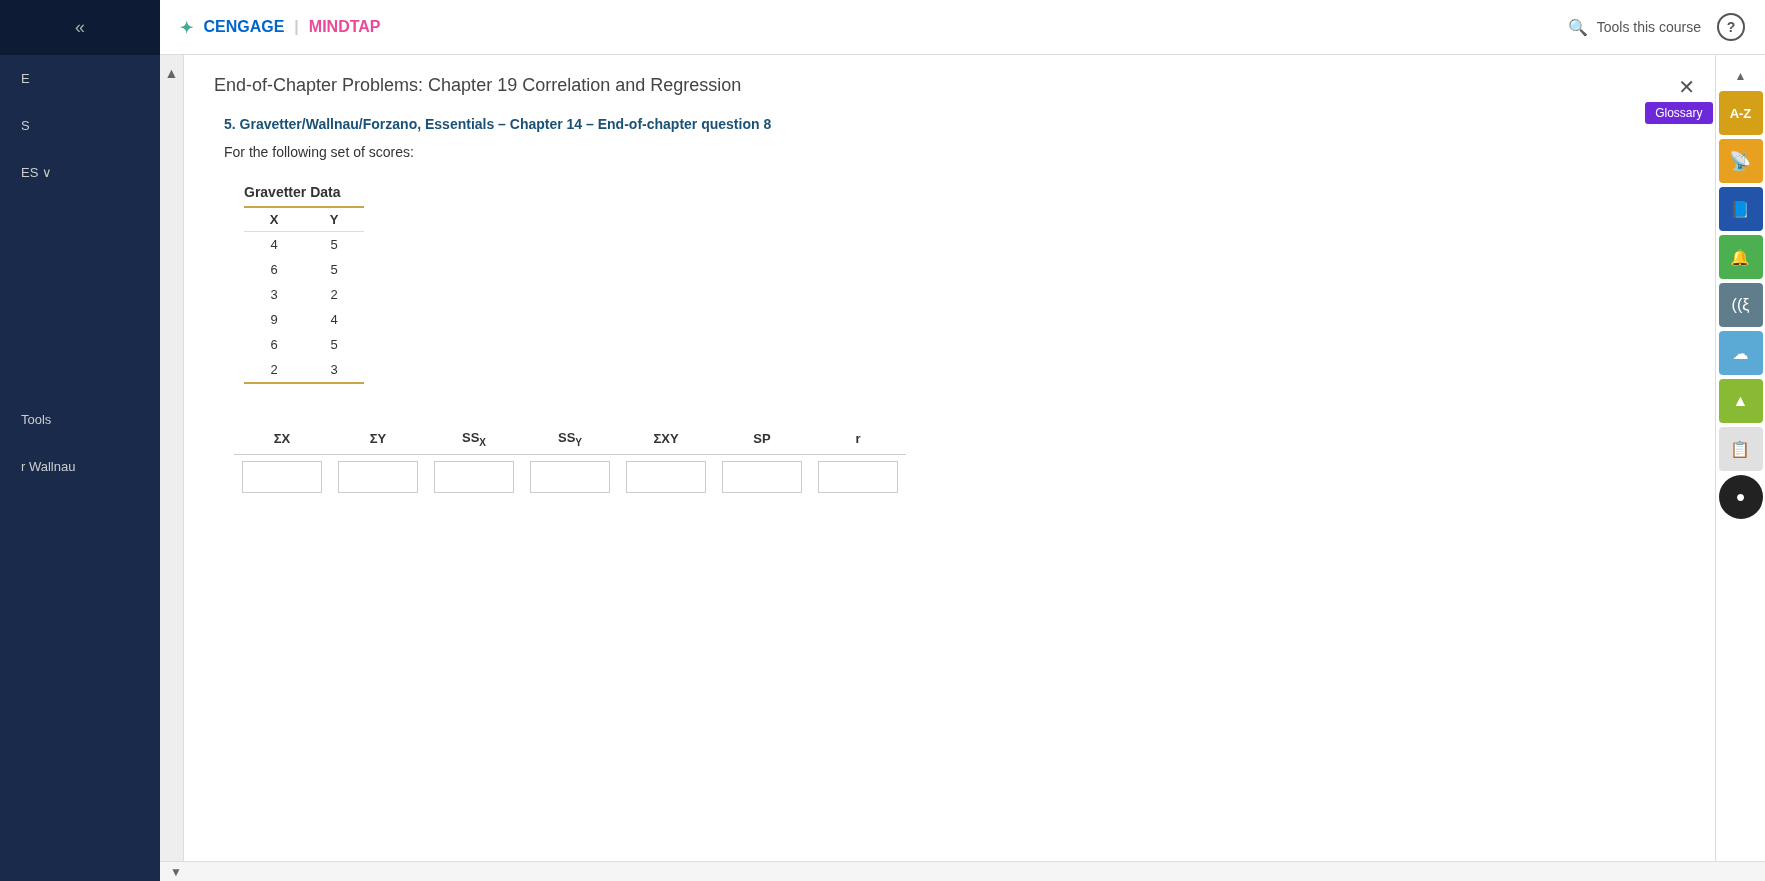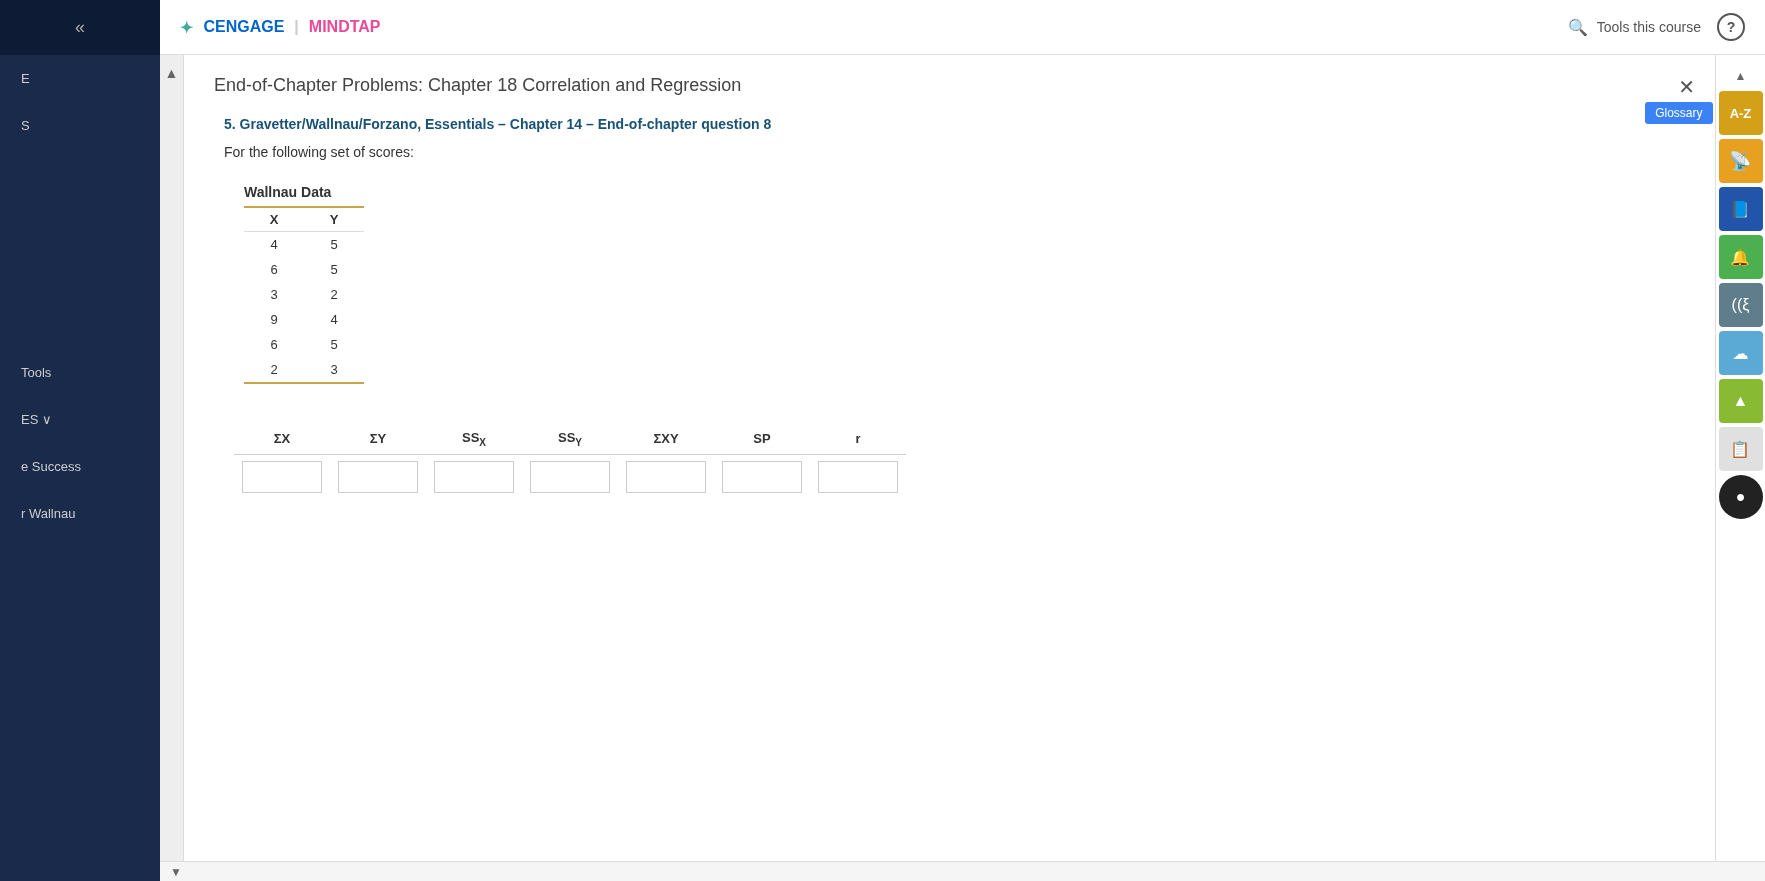--- a/index.html
+++ b/index.html
@@ -278,21 +278,21 @@
       color: #666;
       font-size: 12px;
       padding: 4px;
     }
 
     .glossary-tooltip {
       position: absolute;
       right: 50px;
       top: 50%;
       transform: translateY(-50%);
-      background: #3b82f6;
+      background: #6d28d9;
       color: white;
       padding: 4px 10px;
       font-size: 12px;
       border-radius: 3px;
       white-space: nowrap;
     }
 
     .btn-az {
       background: #d4a017;
       color: white;
@@ -417,23 +417,22 @@
 </head>
 <body>
 
 <div class="sidebar">
   <div class="sidebar-top">
     <span class="sidebar-collapse-btn">«</span>
   </div>
   <div class="sidebar-items">
     <div class="sidebar-item">E</div>
     <div class="sidebar-item">S</div>
+    <div class="sidebar-item">ES ∨</div>
     <div class="sidebar-item" style="margin-top: 200px;">Tools</div>
-    <div class="sidebar-item">ES ∨</div>
-    <div class="sidebar-item">e Success</div>
     <div class="sidebar-item">r Wallnau</div>
   </div>
 </div>
 
 <div class="main-wrapper">
 
   <div class="top-header">
     <div class="header-logo">
       <span style="color:#4a9; font-size:16px;">✦</span>
       <span class="logo-cengage">CENGAGE</span>
@@ -451,29 +450,29 @@
 
   <div class="content-area">
 
     <div class="left-nav-arrow">
       <span>▲</span>
     </div>
 
     <div class="main-content">
 
       <div style="position: relative;">
-        <div class="page-title">End-of-Chapter Problems: Chapter 18 Correlation and Regression</div>
+        <div class="page-title">End-of-Chapter Problems: Chapter 19 Correlation and Regression</div>
         <span class="close-btn" style="position:absolute; right:-10px; top:0;">✕</span>
       </div>
 
       <div class="question-header">5. Gravetter/Wallnau/Forzano, Essentials – Chapter 14 – End-of-chapter question 8</div>
       <div class="question-text">For the following set of scores:</div>
 
       <div class="table-wrapper">
-        <div class="table-title">Wallnau Data</div>
+        <div class="table-title">Gravetter Data</div>
         <table class="data-table">
           <thead>
             <tr>
               <th>X</th>
               <th>Y</th>
             </tr>
           </thead>
           <tbody>
             <tr>
               <td>4</td>

